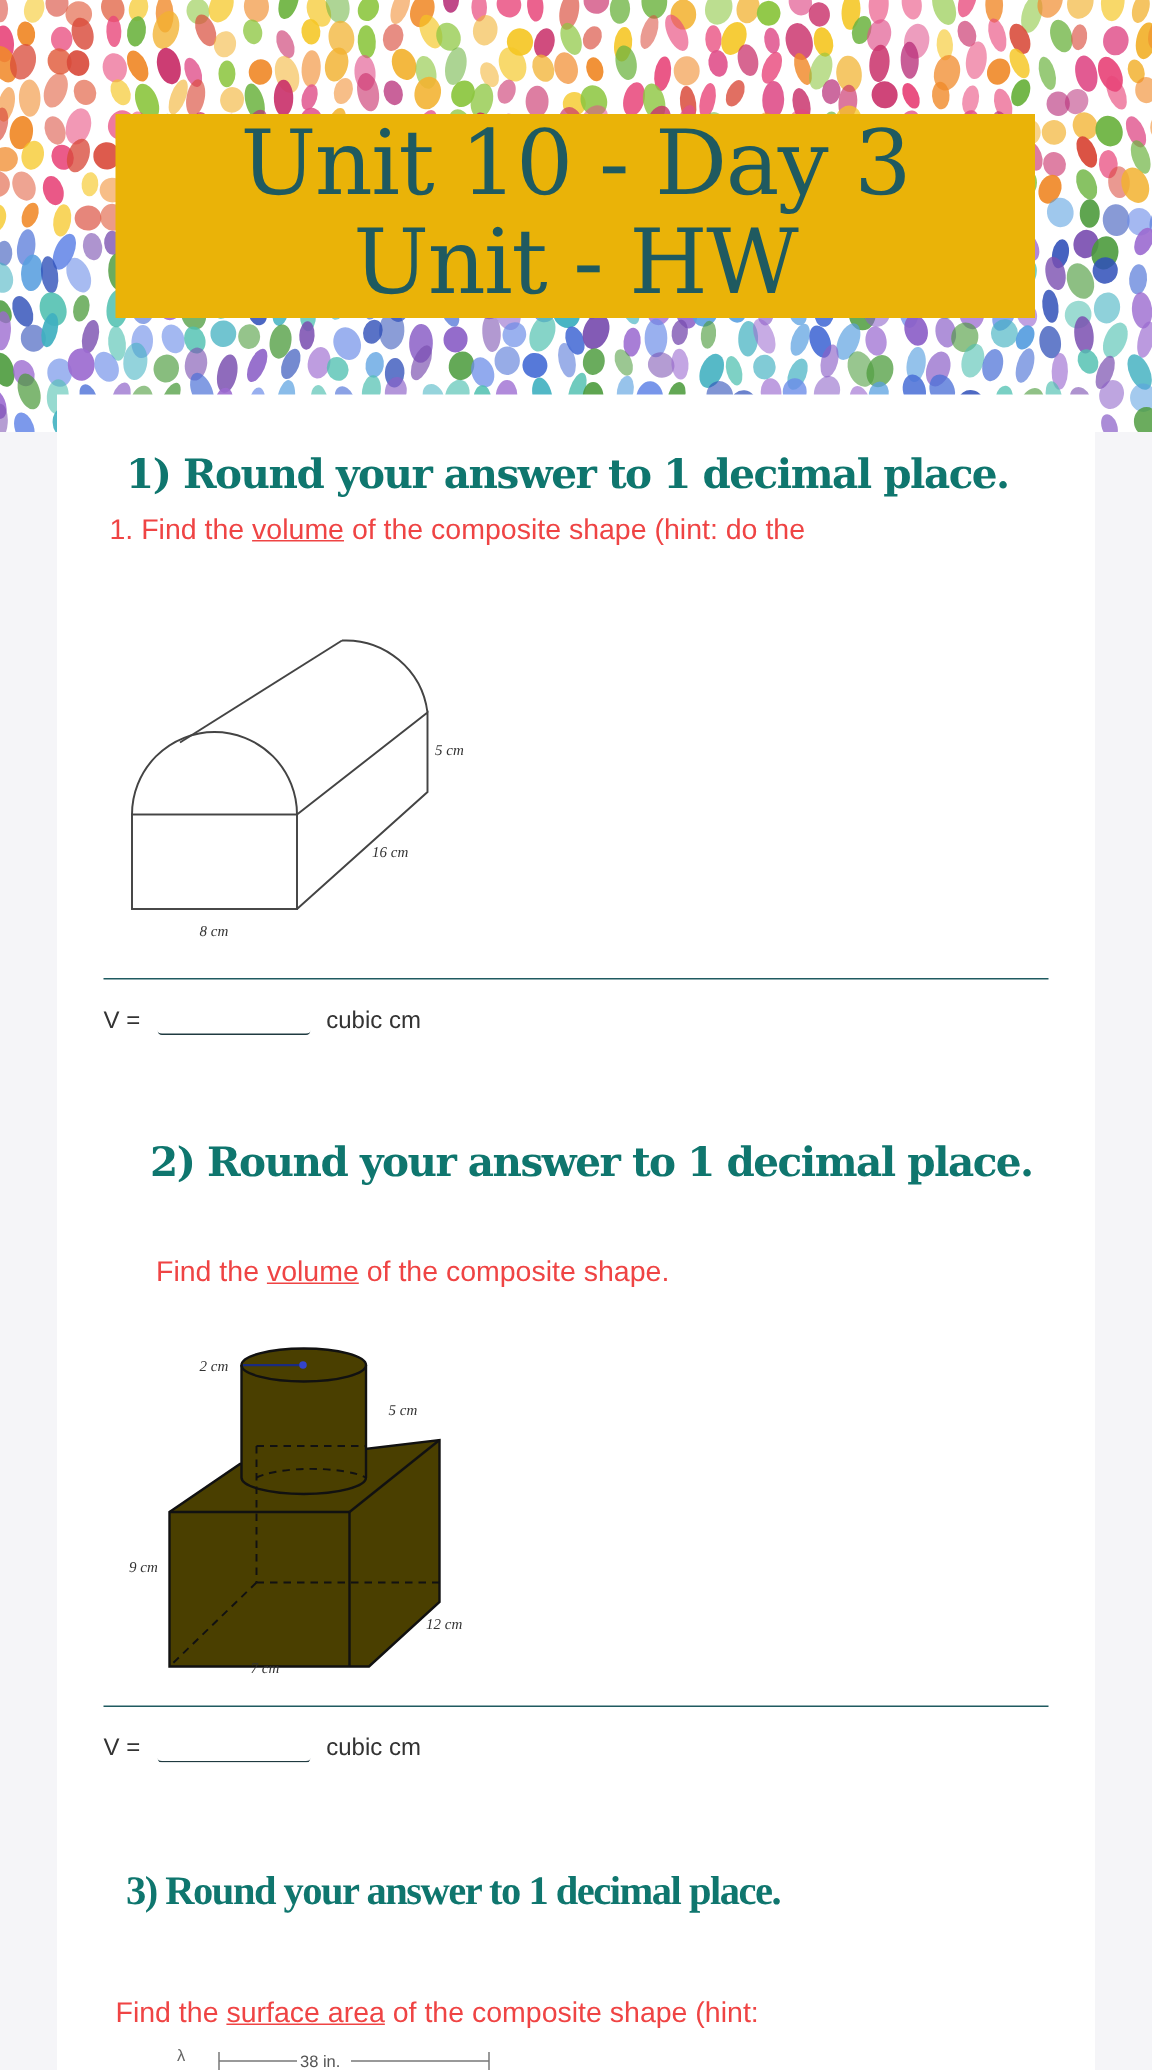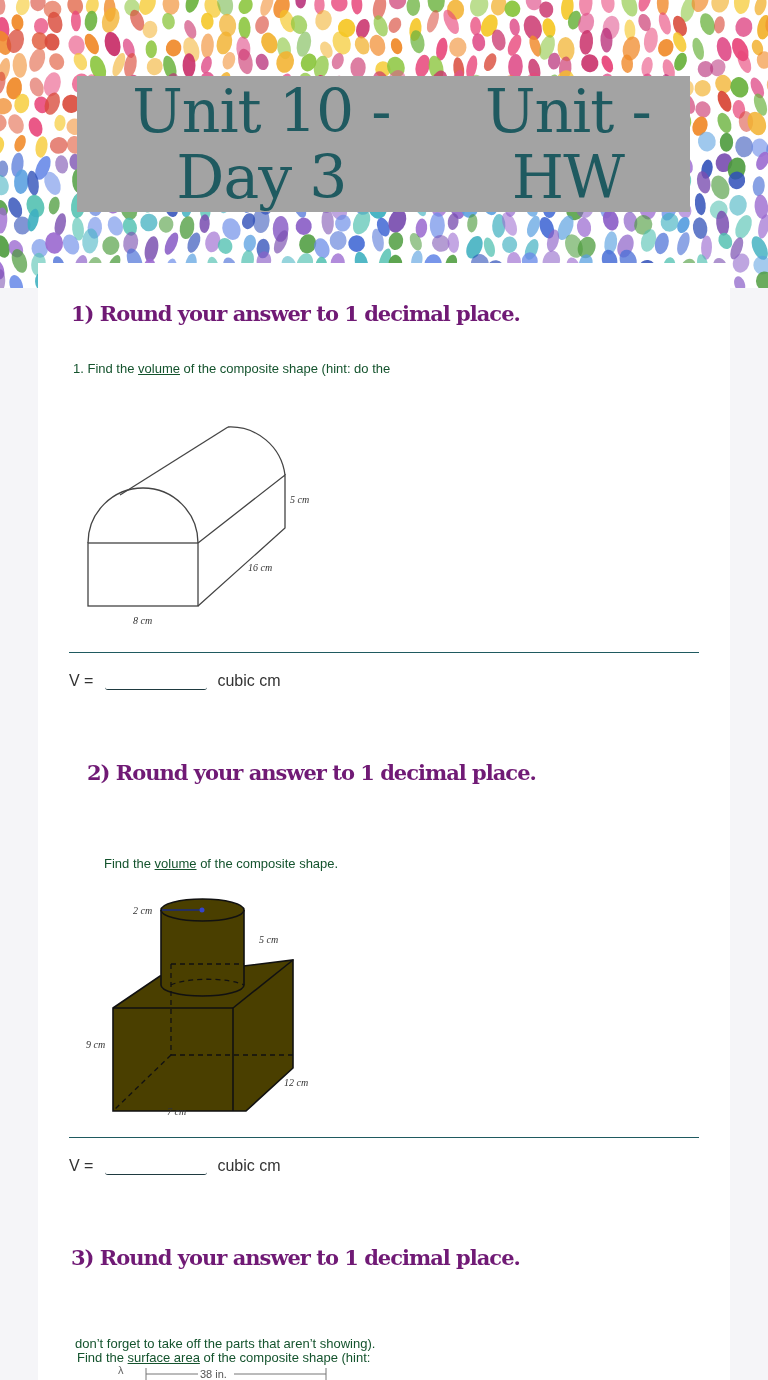--- a/index.html
+++ b/index.html
@@ -1,23 +1,23 @@
 <!DOCTYPE html>
 <html><head>
 <meta charset="utf-8">
 <style>
   html, body { margin:0; padding:0; }
   body { width:768px; height:1380px; overflow:hidden; background:#f5f5f8; font-family:"Liberation Sans", sans-serif; position:relative; }
   .banner { position:absolute; left:0; top:0; width:768px; height:288px; overflow:hidden; background:#fff; }
   .banner svg { position:absolute; left:0; top:0; }
-  .title-box { position:absolute; left:77px; top:76px; width:613px; height:136px; background:#a3a3a3; display:flex; flex-direction:row; align-items:center; justify-content:flex-start; }
+  .title-box { position:absolute; left:77px; top:76px; width:613px; height:136px; background:#eab308; display:flex; flex-direction:column; align-items:center; justify-content:flex-start; }
   .title-line { font-family:"DejaVu Serif", serif; color:#1f5a60; font-size:60px; line-height:66px; letter-spacing:-1px; text-align:center; }
   .card { position:absolute; left:38px; top:263px; width:692px; height:1130px; background:#fff; }
-  .q-heading { position:absolute; left:33px; font-family:"DejaVu Serif", serif; font-weight:bold; color:#701a75; font-size:21px; letter-spacing:-1px; white-space:nowrap; }
-  .q-text { position:absolute; font-family:"Liberation Sans", sans-serif; color:#14532d; font-size:13px; line-height:32px; white-space:nowrap;margin-top:15px; }
+  .q-heading { position:absolute; left:46px; font-family:"DejaVu Serif", serif; font-weight:bold; color:#0f766e; font-size:27px; letter-spacing:-1px; white-space:nowrap; }
+  .q-text { position:absolute; font-family:"Liberation Sans", sans-serif; color:#ef4444; font-size:19px; line-height:32px; white-space:nowrap; }
   .u { text-decoration:underline; }
   .divider { position:absolute; left:31px; width:630px; height:1px; background:#1f5a60; }
   .answer-row { position:absolute; left:31px; height:24px; display:flex; align-items:flex-end; font-size:16px; color:#333; font-family:"Liberation Sans", sans-serif; }
   .answer-row .lbl { margin-right:12px; }
   .answer-input { width:98px; height:20px; border:none; border-bottom:1px solid #1f3a40; border-radius:0 0 3px 3px; margin-right:10px; background:transparent; }
   .fig { position:absolute; }
 </style>
 </head>
 <body>
 
@@ -714,23 +714,22 @@
     <text x="99" y="222" font-size="10" font-style="italic" fill="#333" font-family="Liberation Serif, serif">7 cm</text>
   </svg>
 
   <div class="divider" style="top:874px;"></div>
   <div class="answer-row" style="top:888px;">
     <span class="lbl">V =</span>
     <input class="answer-input" type="text" value="" style="">
     <span>cubic cm</span>
   </div>
 
-  <div class="q-heading" style="top:982px;">3) Round your answer to 1 decimal place.</div>
+  <div class="q-heading" style="top:982px;font-family:Liberation Serif, serif;">3) Round your answer to 1 decimal place.</div>
   <div class="q-text" style="left:39px; top:1064px;"><span>Find the </span><span class="u">surface area</span><span> of the composite shape (hint:</span></div>
-  <div class="q-text" style="left:37px; top:1050px;">don’t forget to take off the parts that aren’t showing).</div>
 
   <svg class="fig" style="left:50px; top:1097px;" width="260" height="20" viewBox="0 0 260 20">
     <text x="30" y="14" font-size="11" fill="#666" font-family="Liberation Sans, sans-serif">λ</text>
     <line x1="58" y1="8" x2="58" y2="20" stroke="#777" stroke-width="1"></line>
     <line x1="58" y1="14" x2="110" y2="14" stroke="#777" stroke-width="1"></line>
     <text x="112" y="18" font-size="11" fill="#555" font-family="Liberation Sans, sans-serif">38 in.</text>
     <line x1="146" y1="14" x2="238" y2="14" stroke="#777" stroke-width="1"></line>
     <line x1="238" y1="8" x2="238" y2="20" stroke="#777" stroke-width="1"></line>
   </svg>
 </div>

